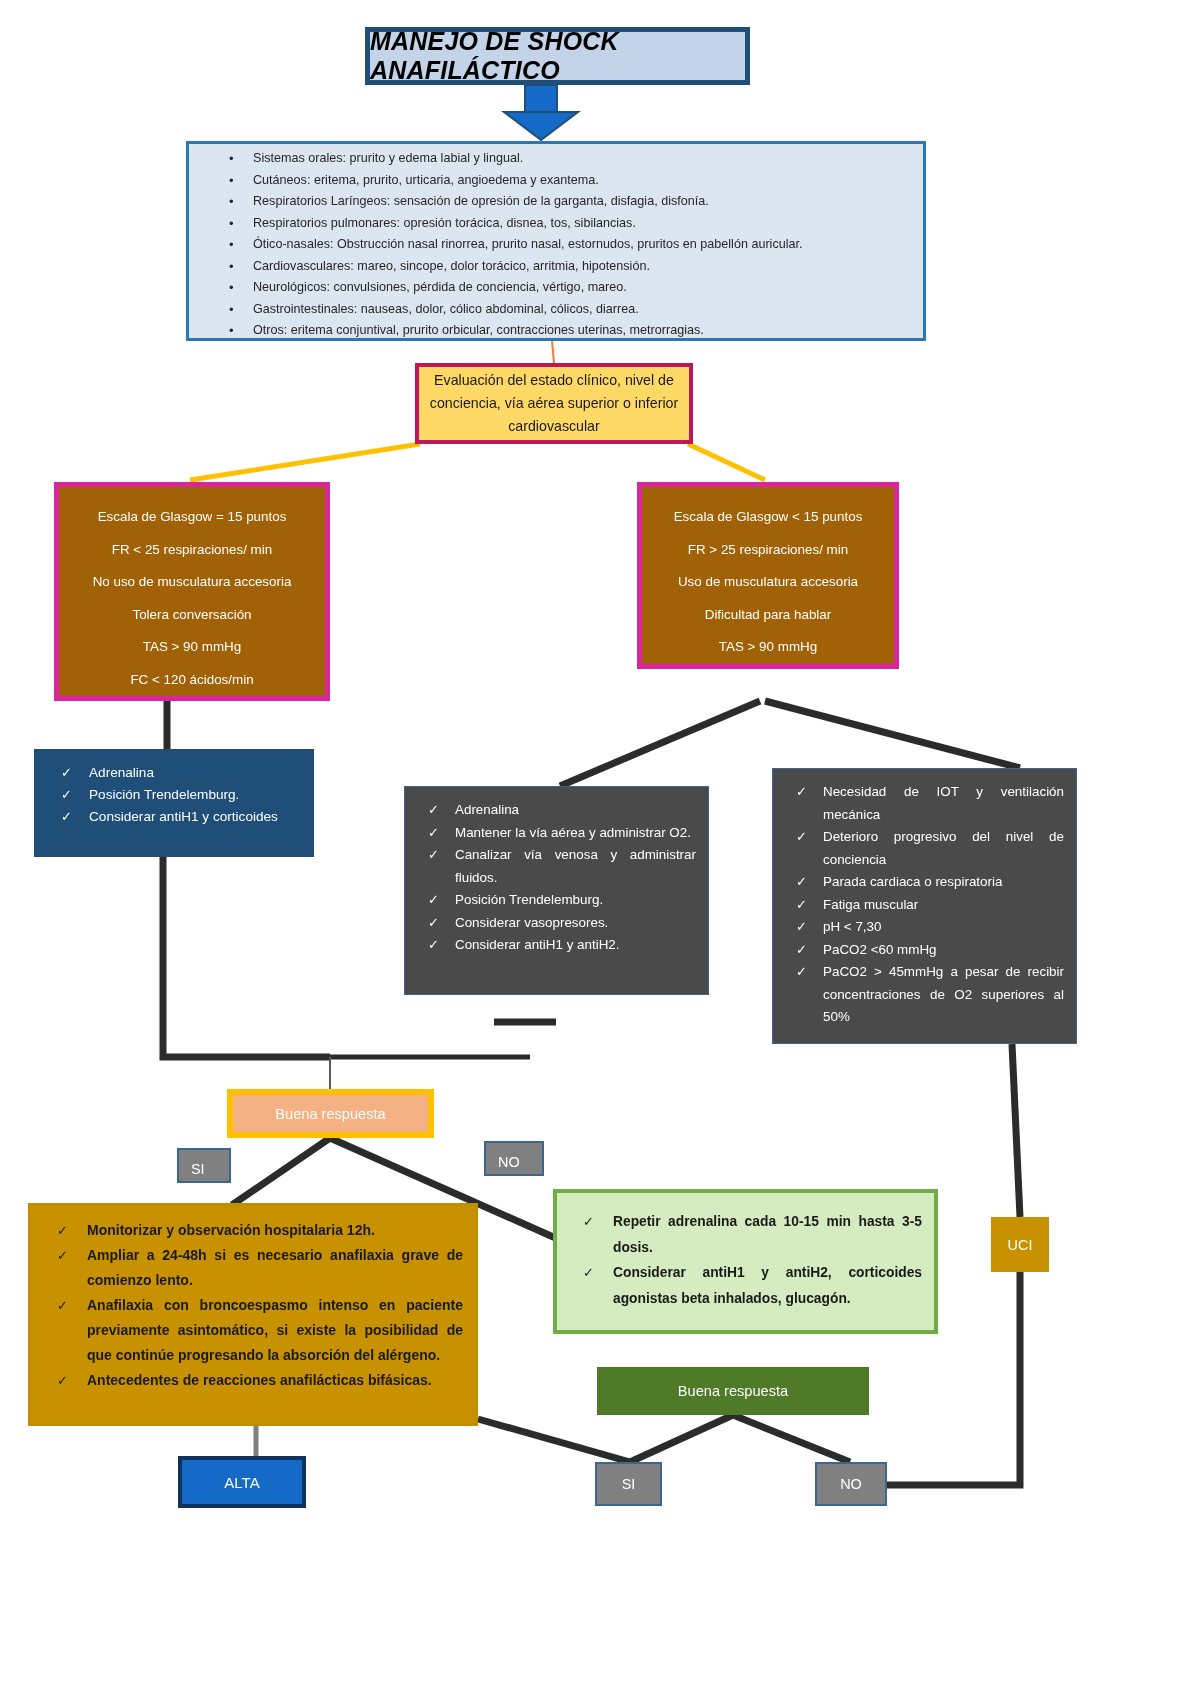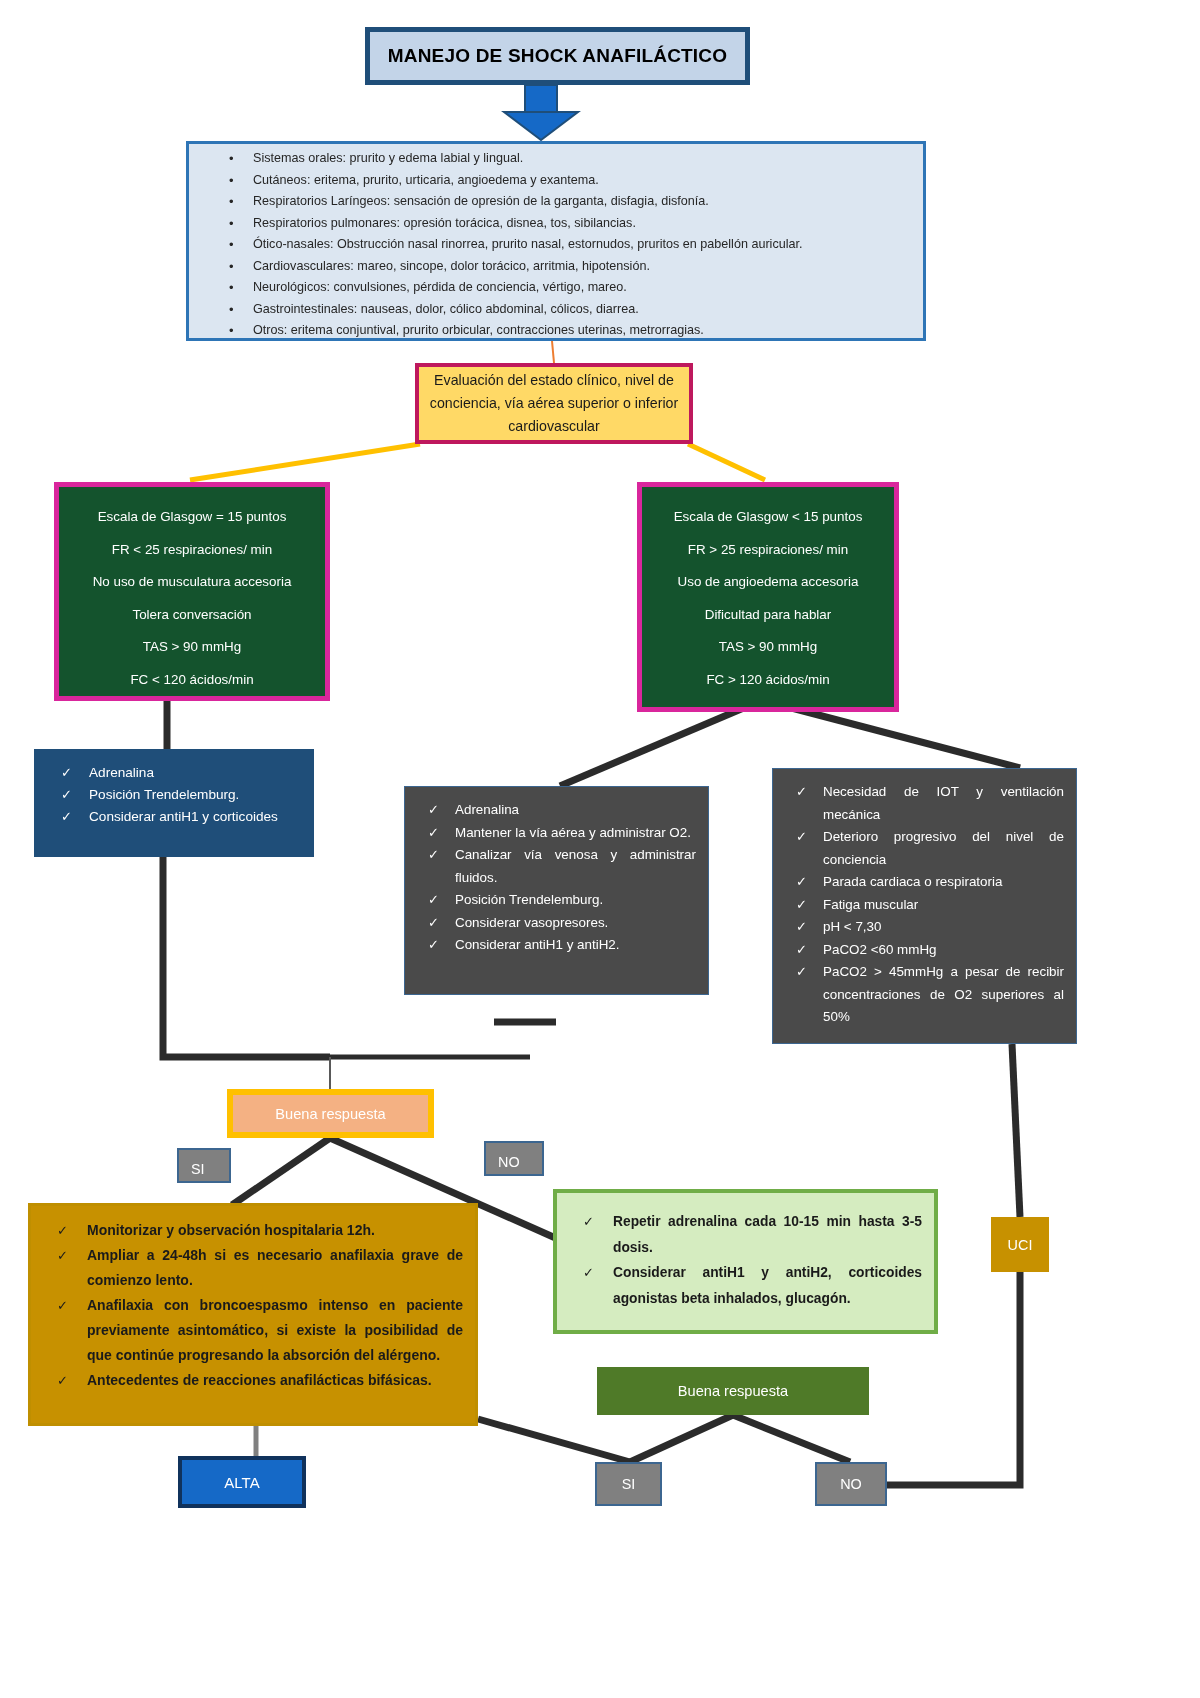--- a/index.html
+++ b/index.html
@@ -31,24 +31,25 @@
 
   
   .title-box {
     left: 365px; top: 27px;
     width: 385px; height: 58px;
     background: #c3d4e8;
     border: 5px solid #1f4e79;
     display: flex; align-items: center; justify-content: center;
   }
   .title-box .label {
-    font-size: 19px;
+    font-size: 25px;
     font-weight: bold;
     color: #000000;
     letter-spacing: 0.2px;
+    font-style: italic;
   }
 
   
   .symptoms-box {
     left: 186px; top: 141px;
     width: 740px; height: 200px;
     background: #dce6f1;
     border: 3px solid #2e75b6;
     padding: 4px 18px 8px 18px;
   }
@@ -82,27 +83,27 @@
     padding: 0 8px;
   }
   .eval-box .label {
     font-size: 14.2px;
     color: #1a1a1a;
     line-height: 23px;
   }
 
   
   .pink-box {
-    background: #14532d;
+    background: #a16207;
     border: 5px solid #d9269c;
     padding: 14px 6px 10px 6px;
     text-align: center;
   }
   .pink-box.left  { left: 54px;  top: 482px; width: 276px; height: 219px; }
-  .pink-box.right { left: 637px; top: 482px; width: 262px; height: 230px; }
+  .pink-box.right { left: 637px; top: 482px; width: 262px; height: 187px; }
   .pink-box .line {
     font-size: 13.4px;
     color: #ffffff;
     line-height: 32.5px;
     white-space: nowrap;
   }
 
   
   .navy-box {
     left: 34px; top: 749px;
@@ -329,21 +330,21 @@
     <div class="line">FR &lt; 25 respiraciones/ min</div>
     <div class="line">No uso de musculatura accesoria</div>
     <div class="line">Tolera conversación</div>
     <div class="line">TAS &gt; 90 mmHg</div>
     <div class="line">FC &lt; 120 ácidos/min</div>
   </div>
 
   <div class="abs pink-box right">
     <div class="line">Escala de Glasgow &lt; 15 puntos</div>
     <div class="line">FR &gt; 25 respiraciones/ min</div>
-    <div class="line">Uso de angioedema accesoria</div>
+    <div class="line">Uso de musculatura accesoria</div>
     <div class="line">Dificultad para hablar</div>
     <div class="line">TAS &gt; 90 mmHg</div>
     <div class="line">FC &gt; 120 ácidos/min</div>
   </div>
 
   <div class="abs navy-box">
     <ul>
       <li>Adrenalina</li>
       <li>Posición Trendelemburg.</li>
       <li>Considerar antiH1 y corticoides</li>

